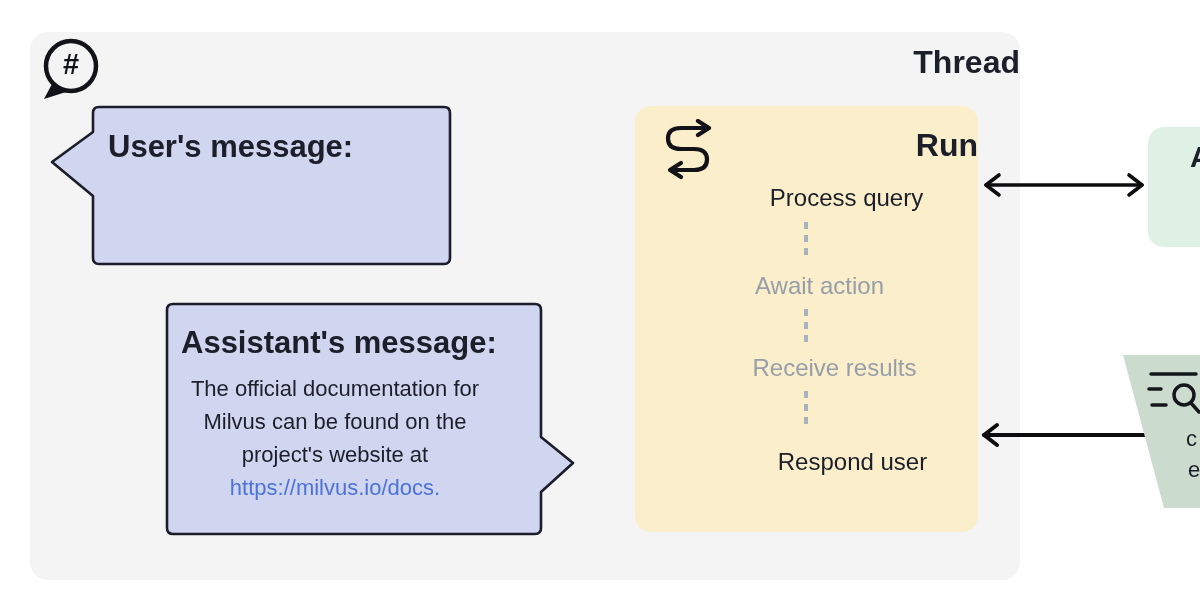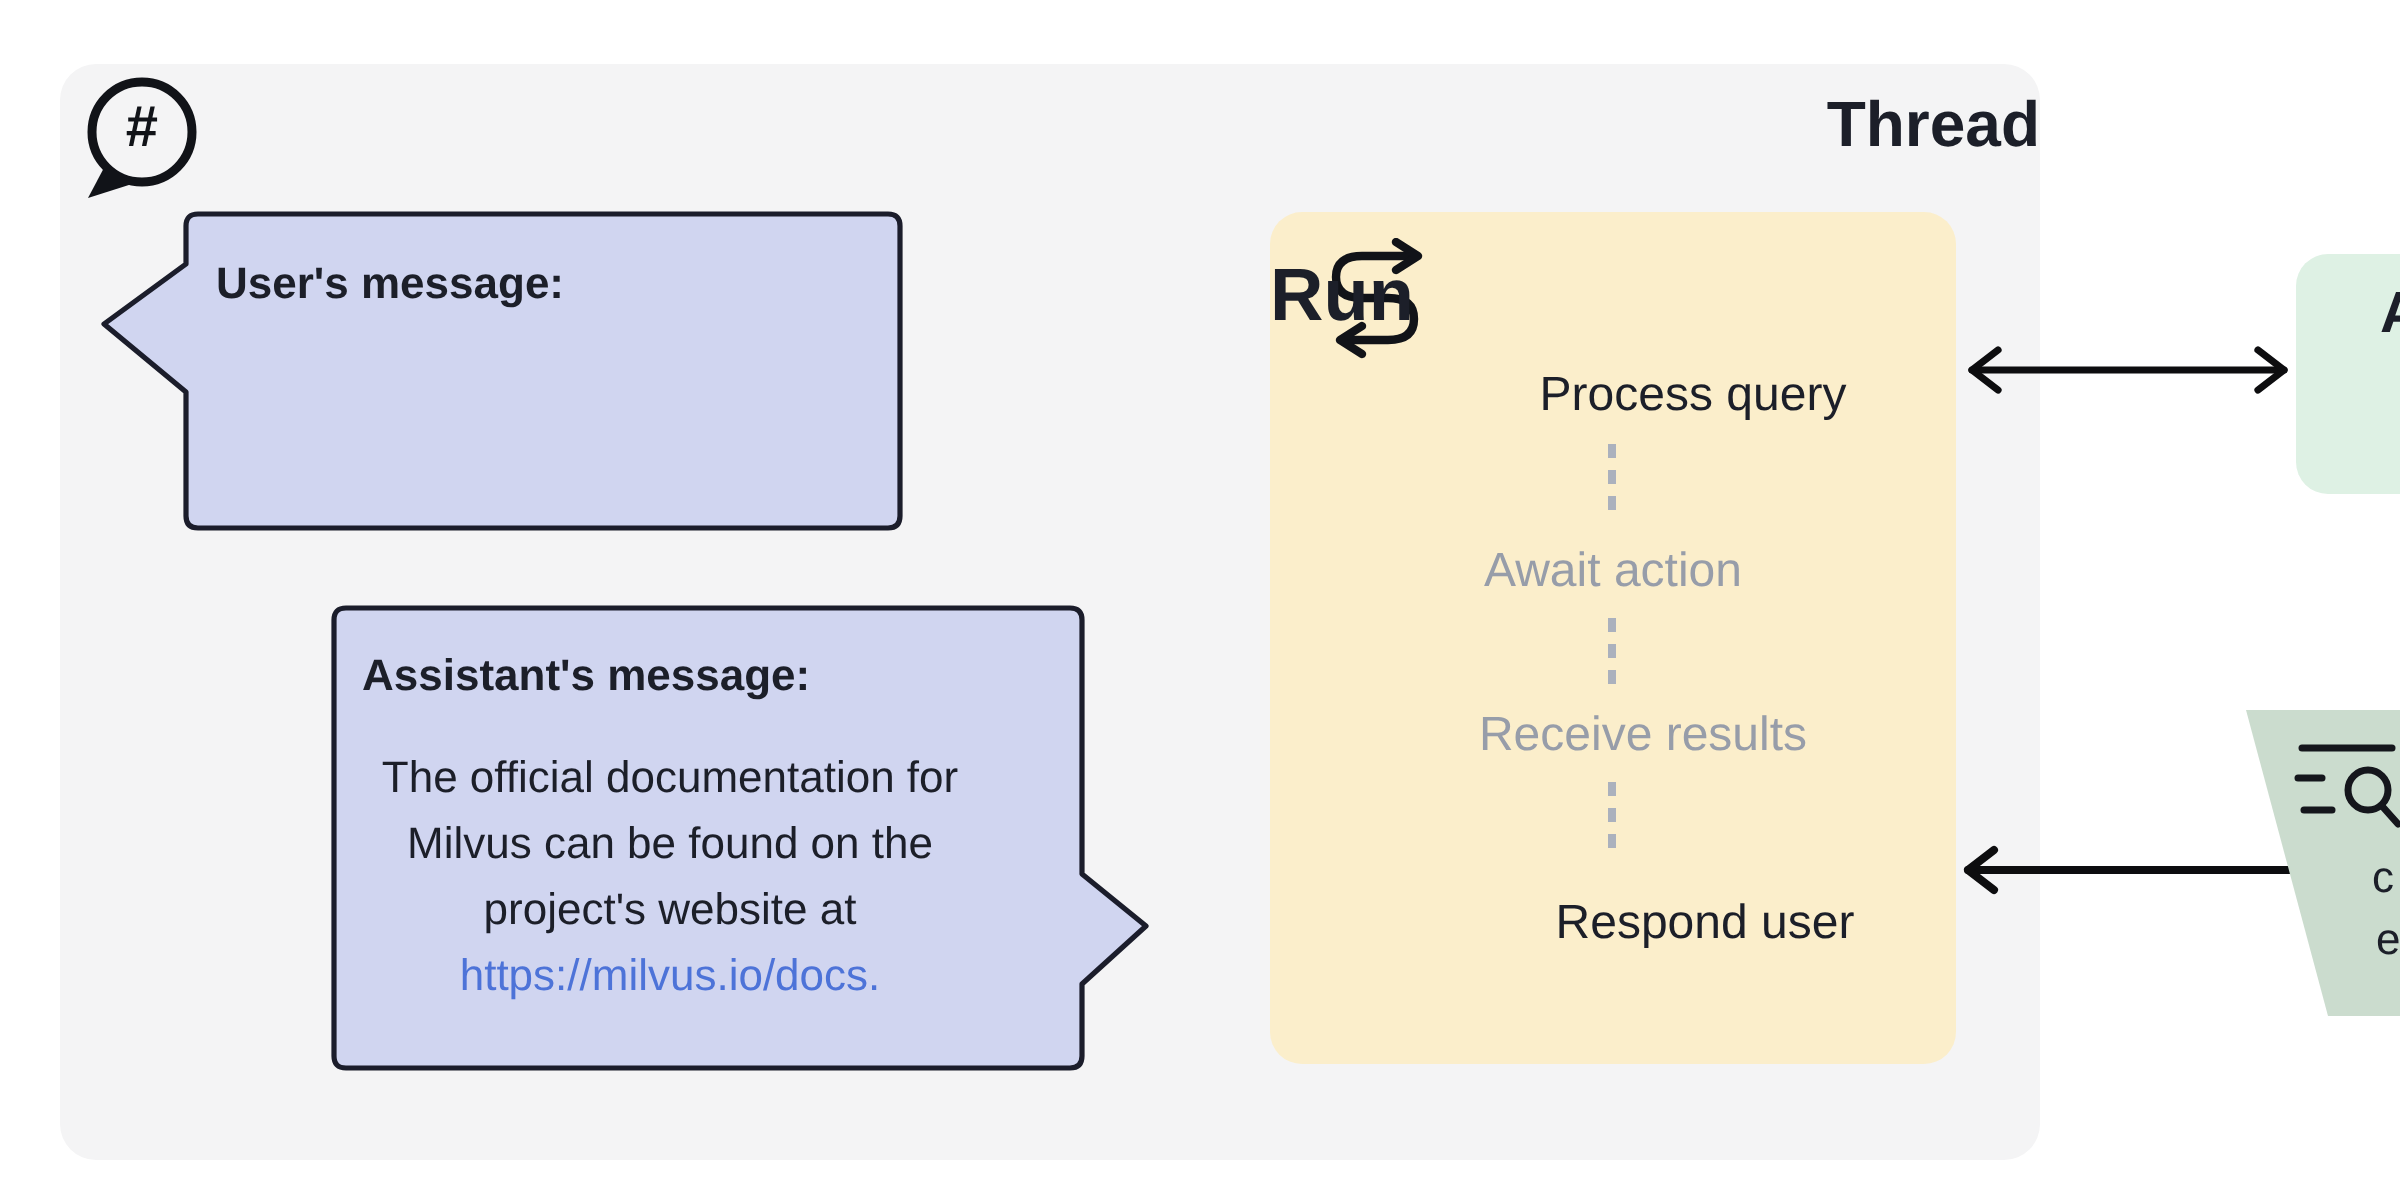--- a/index.html
+++ b/index.html
@@ -5,31 +5,31 @@
   html,body{margin:0;padding:0;background:#fff;}
   .canvas{position:relative;width:1200px;height:600px;overflow:hidden;
           font-family:"Liberation Sans",sans-serif;background:var(--page_bg,#ffffff);}
   .abs{position:absolute;}
 
   .thread-box{left:30px;top:32px;width:990px;height:548px;border-radius:18px;
               background:var(--thread_bg,#f4f4f5);}
   .thread-title{left:30px;top:44px;width:990px;text-align:right;
                 font-size:32px;font-weight:bold;color:var(--text_dark,#1c1f29);}
 
-  .bubble-label{font-size:22px;font-weight:bold;color:var(--text_dark,#1c1f29);}
+  .bubble-label{font-size:31px;font-weight:bold;color:var(--text_dark,#1c1f29);}
   .bubble-body{font-size:22px;line-height:33px;color:var(--text_dark,#1c1f29);}
   .link{color:var(--link_blue,#4d73d8);text-decoration:none;cursor:pointer;}
 
   .run-box{left:635px;top:106px;width:343px;height:426px;border-radius:16px;
            background:var(--run_bg,#fbeecb);}
-  .run-title{left:635px;top:127px;width:343px;text-align:left;
-             font-size:37px;font-weight:bold;color:var(--text_dark,#1c1f29);}
+  .run-title{left:635px;top:127px;width:343px;text-align:right;
+             font-size:32px;font-weight:bold;color:var(--text_dark,#1c1f29);}
   .step{left:635px;width:343px;text-align:center;font-size:24px;}
   .step.dark{color:var(--text_dark,#1c1f29);}
-  .step.gray{color:var(--text_gray,#979da9);}
+  .step.gray{color:var(--text_gray,#979da9);margin-left:13px;}
   .connector{left:804px;width:4px;height:36px;
              background:repeating-linear-gradient(to bottom,var(--connector_gray,#abb1bd) 0 7px,transparent 7px 13px);}
 
   .assistant-box{left:1148px;top:127px;width:80px;height:120px;border-radius:16px;
                  background:var(--assistant_bg,#def1e4);}
   .assistant-letter{left:1190px;top:141px;font-size:29px;font-weight:bold;color:var(--text_dark,#1c1f29);}
   .tool-frag{font-size:22px;color:var(--text_dark,#1c1f29);}
 
   svg{display:block;}
 </style>

